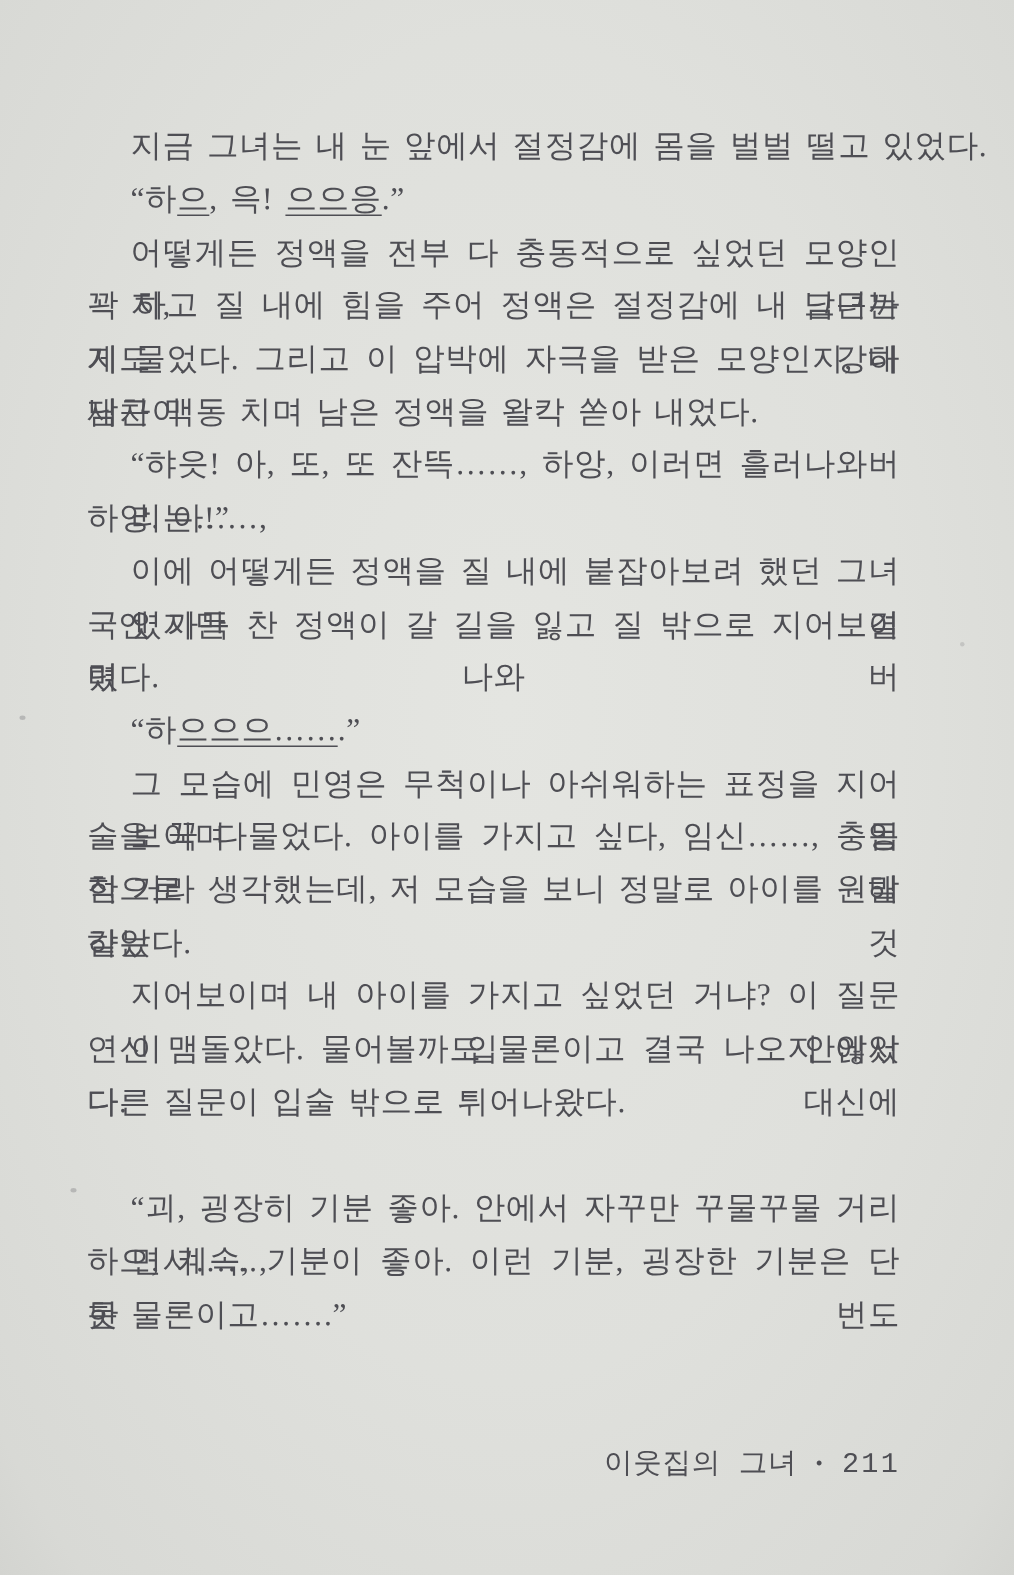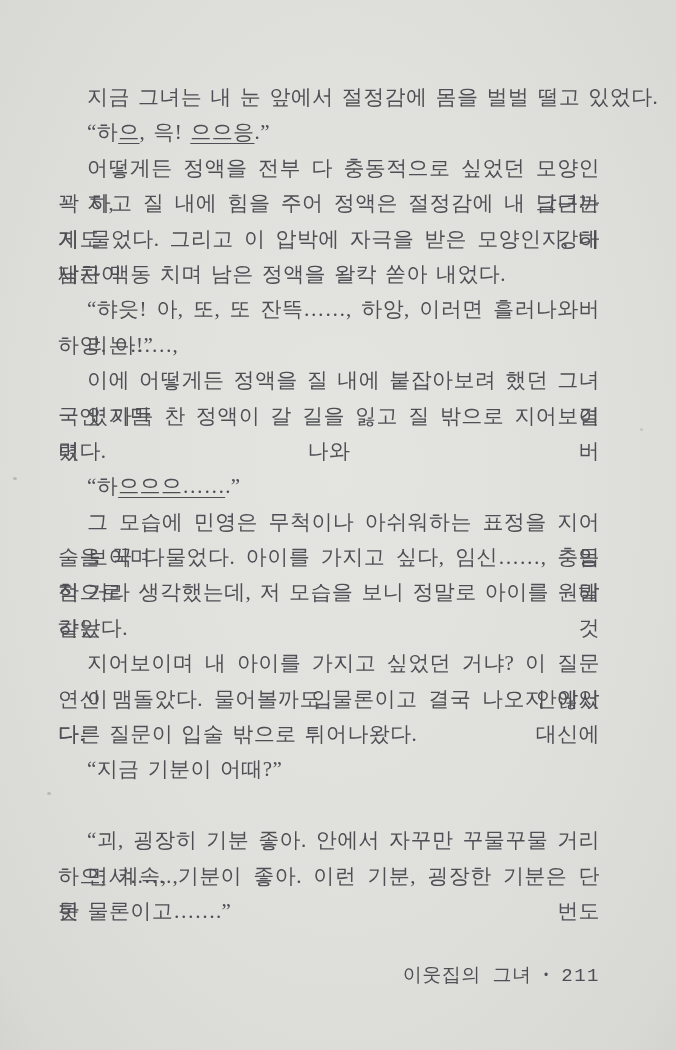--- a/index.html
+++ b/index.html
@@ -90,21 +90,20 @@
       <div class="line justify"><span>국엔 가득 찬 정액이 갈 길을 잃고 질 밖으로 지어보이며 나와 버</span></div>
       <div class="line"><span>렸다.</span></div>
       <div class="line indent"><span>“하</span><span class="u">으으으……</span><span>.”</span></div>
       <div class="line indent justify"><span>그 모습에 민영은 무척이나 아쉬워하는 표정을 지어보이며 입</span></div>
       <div class="line justify"><span>술을 꾹 다물었다. 아이를 가지고 싶다, 임신……, 충동적으로 말</span></div>
       <div class="line justify"><span>한 거라 생각했는데, 저 모습을 보니 정말로 아이를 원해하는 것</span></div>
       <div class="line"><span>같았다.</span></div>
       <div class="line indent justify"><span>지어보이며 내 아이를 가지고 싶었던 거냐? 이 질문이 입 안에서</span></div>
       <div class="line justify"><span>연신 맴돌았다. 물어볼까도 물론이고 결국 나오지 않았다. 대신에</span></div>
       <div class="line"><span>다른 질문이 입술 밖으로 튀어나왔다.</span></div>
-      <div class="line indent"><span>“지금 기분이 어때?”</span></div>
       <div class="line blank"></div>
       <div class="line indent justify"><span>“괴, 굉장히 기분 좋아. 안에서 자꾸만 꾸물꾸물 거리면서……,</span></div>
       <div class="line justify"><span>하으, 계속, 기분이 좋아. 이런 기분, 굉장한 기분은 단 한 번도</span></div>
       <div class="line"><span>못 물론이고…….”</span></div>
     </div>
 
   <div class="footer">
     <span>이웃집의 그녀</span><span class="sep">•</span><span class="num">211</span>
   </div>
 

